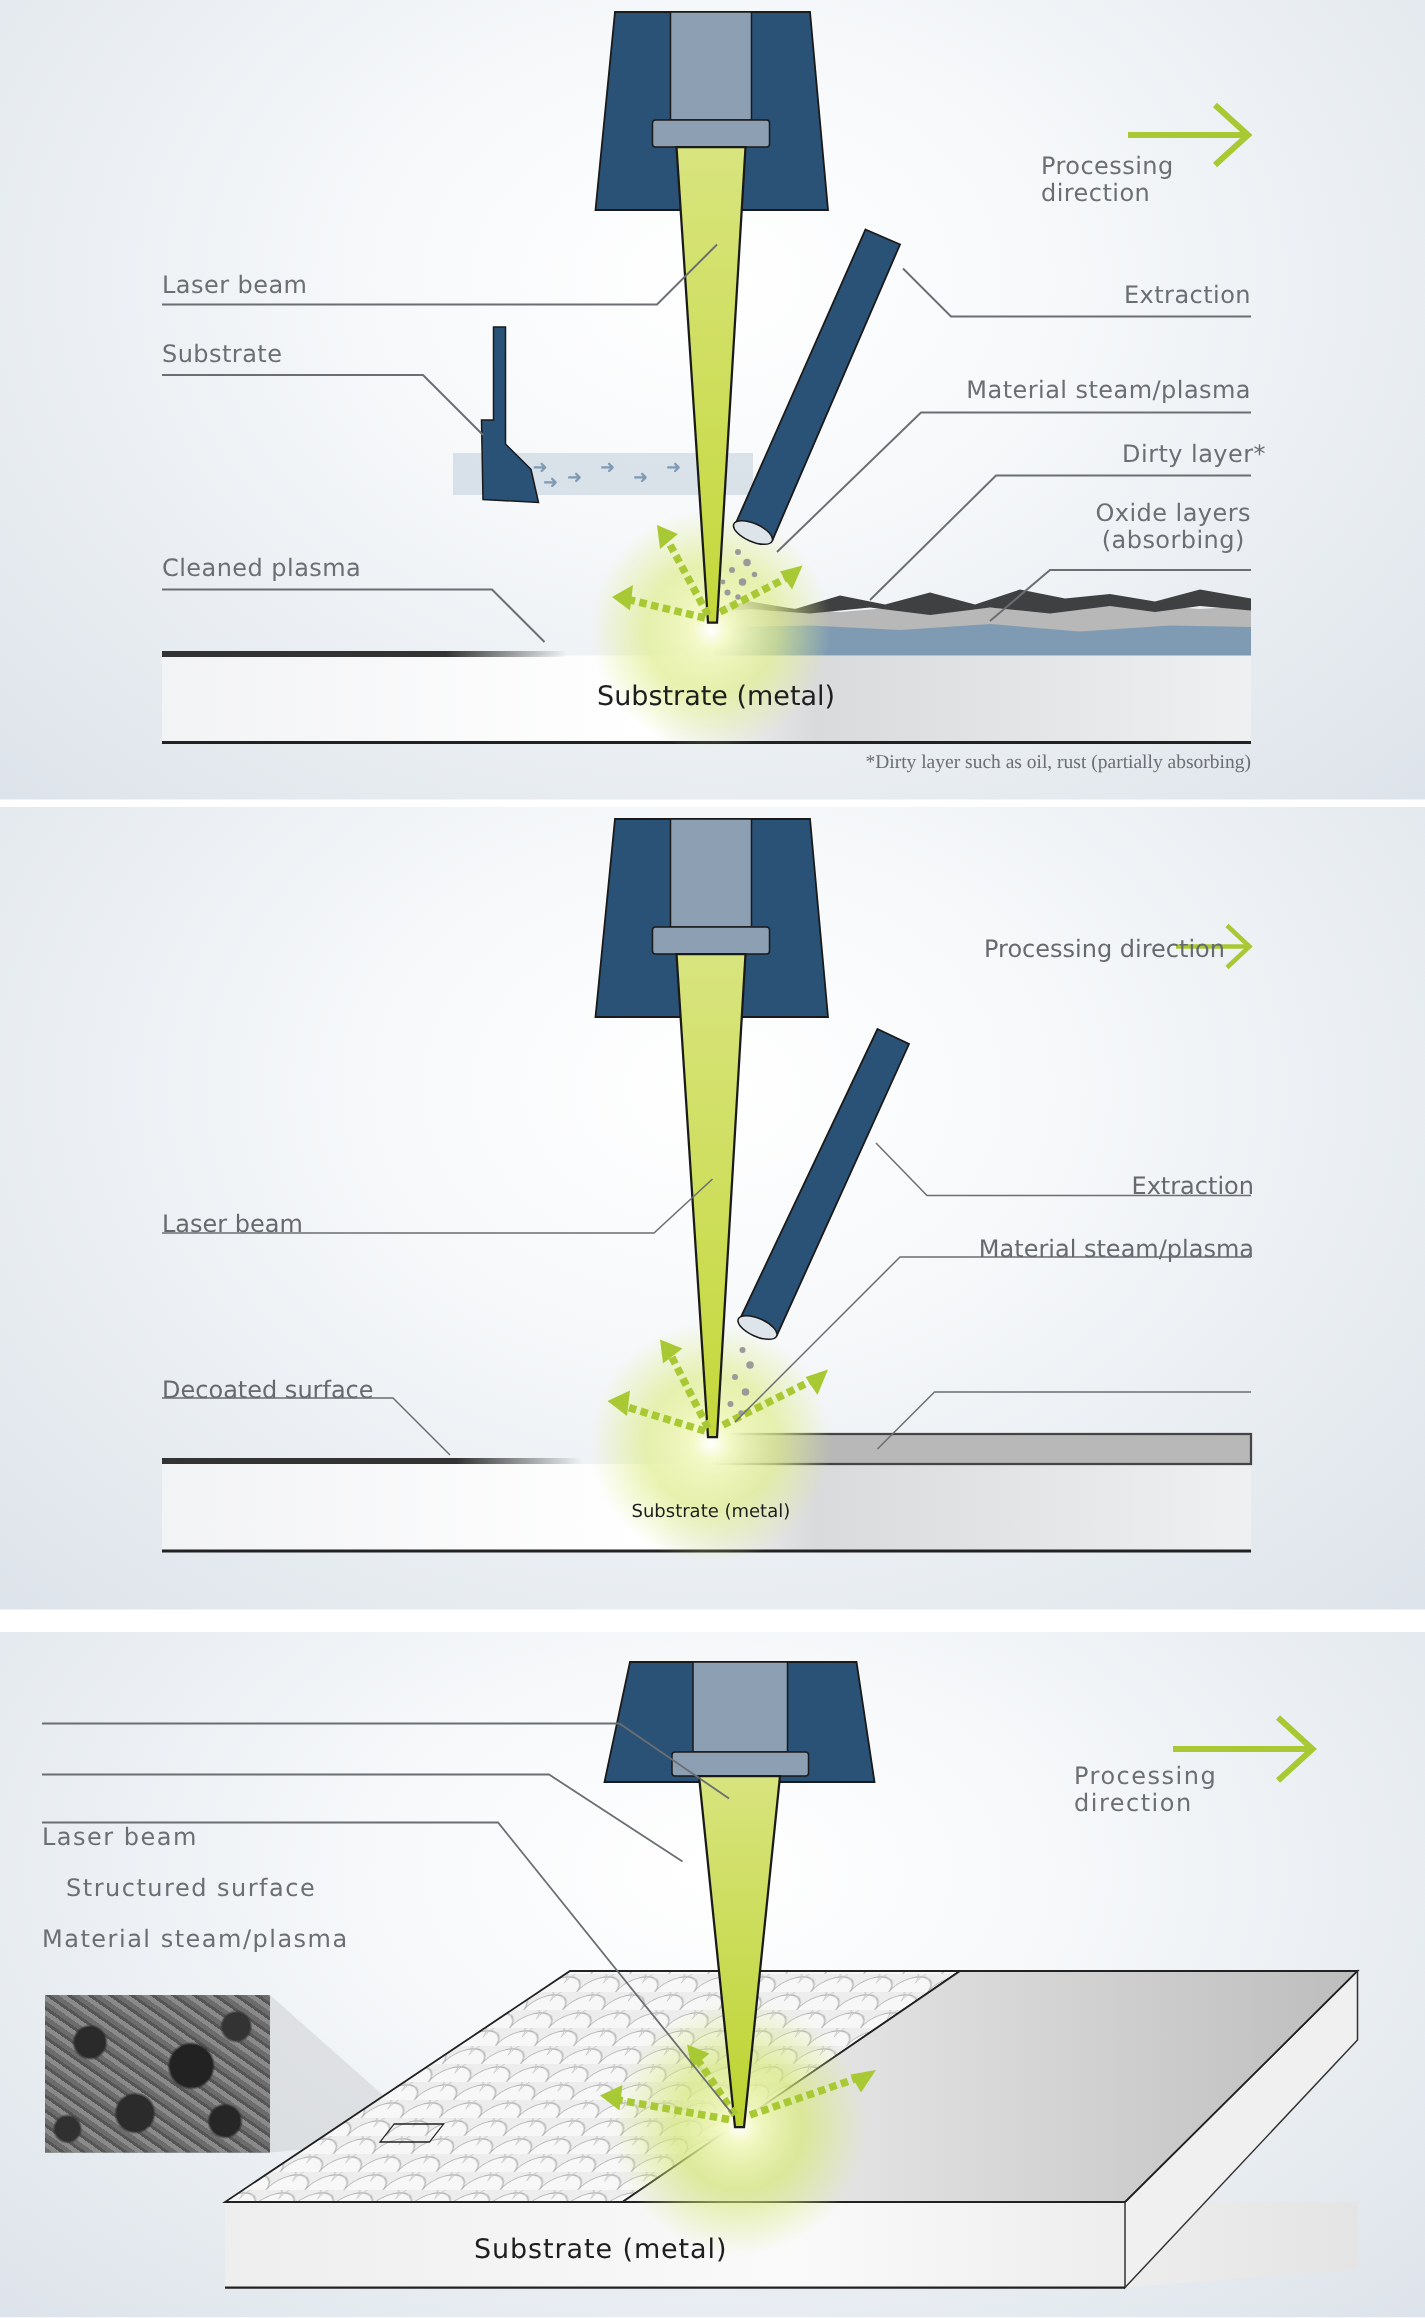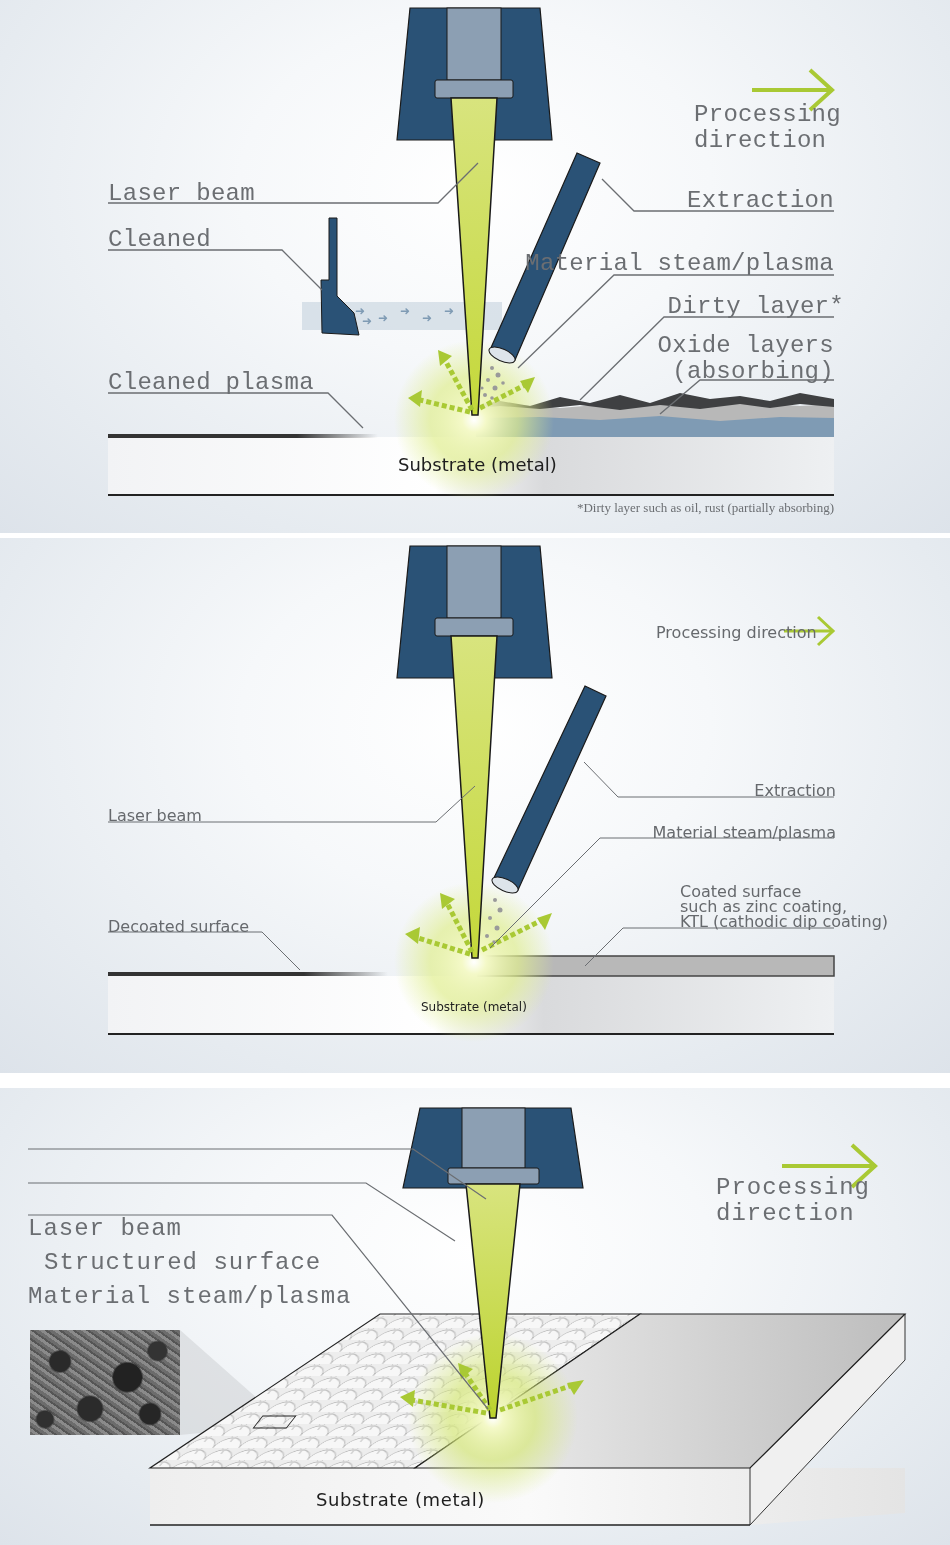--- a/index.html
+++ b/index.html
@@ -1,21 +1,21 @@
 <!DOCTYPE html>
 <html><head>
 <meta charset="utf-8">
 <style>
   html, body { margin: 0; padding: 0; background: #ffffff; }
   body { width: 950px; height: 1545px; position: relative; overflow: hidden; font-family: "DejaVu Sans", sans-serif; }
   .panel { position: absolute; left: 0; width: 950px; overflow: hidden;
     background: radial-gradient(ellipse at 50% 35%, #ffffff 0%, #f6f8fa 35%, #e6ebf0 75%, #dde3ea 100%); }
   .panel svg { position: absolute; left: 0; top: 0; }
   .lbl { position: absolute; color: #6b6e72; white-space: nowrap; line-height: 1.1; }
-  .lbl.big { font-size: 24px; letter-spacing: 0.3px; font-family: Liberation Mono, monospace; }
+  .lbl.big { font-size: 16px; letter-spacing: 0.3px; }
   .lbl.small { font-size: 16px; color: #66696d; }
   .lbl.right { text-align: right; }
   .sub { position: absolute; color: #1e1e1e; white-space: nowrap; }
   .foot { position: absolute; font-size: 13px; color: #6b6e72; white-space: nowrap; }
   .sem { position: absolute; left: 30px; top: 242px; width: 150px; height: 105px;
     background:
       radial-gradient(circle at 20% 30%, #2a2a2a 0 10px, transparent 12px),
       radial-gradient(circle at 65% 45%, #222 0 14px, transparent 16px),
       radial-gradient(circle at 40% 75%, #2b2b2b 0 12px, transparent 14px),
       radial-gradient(circle at 85% 20%, #333 0 9px, transparent 11px),
@@ -117,25 +117,25 @@
       <line x1="752" y1="90" x2="830" y2="90"></line>
       <path d="M810 70 L832 90 L810 110"></path>
     </g>
   </svg>
 
   <div class="lbl big" style="left:694px;top:102px;">
     <div>Processing</div>
     <div>direction</div>
   </div>
   <div class="lbl big" style="left:108px;top:181px;">Laser beam</div>
-  <div class="lbl big" style="left:108px;top:227px;">Cleaned</div>
+  <div class="lbl big" style="left:108px;top:227px;">Substrate</div>
   <div class="lbl big right" style="right:116px;top:188px;">Extraction</div>
   <div class="lbl big right" style="right:116px;top:251px;">Material steam/plasma</div>
   <div class="lbl big right" style="right:106px;top:294px;">Dirty layer*</div>
-  <div class="lbl big right" style="right:116px;top:333px;">
+  <div class="lbl big right" style="right:116px;top:333px;text-align:center;">
     <div>Oxide layers</div>
     <div>(absorbing)</div>
   </div>
   <div class="lbl big" style="left:108px;top:370px;">Cleaned plasma</div>
   <div class="sub" style="left:398px;top:454px;font-size:18px;">Substrate (metal)</div>
   <div class="foot" style="right:116px;top:500px;font-family:Liberation Serif, serif;">*Dirty layer such as oil, rust (partially absorbing)</div>
 </div>
 
 <div class="panel" style="top:538px;height:535px;">
   <svg width="950" height="535">
@@ -201,25 +201,20 @@
     <g stroke="#a9c934" stroke-width="3" fill="none">
       <line x1="784" y1="93" x2="832" y2="93"></line>
       <path d="M818 79 L833 93 L818 107"></path>
     </g>
   </svg>
 
   <div class="lbl small" style="left:656px;top:86px;">Processing direction</div>
   <div class="lbl small right" style="right:114px;top:244px;">Extraction</div>
   <div class="lbl small" style="left:108px;top:269px;">Laser beam</div>
   <div class="lbl small right" style="right:114px;top:286px;">Material steam/plasma</div>
-  <div class="lbl small" style="left:680px;top:346px;line-height:15px;">
-    <div>Coated surface</div>
-    <div>such as zinc coating,</div>
-    <div>KTL (cathodic dip coating)</div>
-  </div>
   <div class="lbl small" style="left:108px;top:380px;">Decoated surface</div>
   <div class="sub" style="left:421px;top:462px;font-size:12px;">Substrate (metal)</div>
 </div>
 
 <div class="panel" style="top:1088px;height:457px;">
   <svg width="950" height="457">
     <defs>
       <radialGradient id="glow3" cx="50%" cy="50%" r="50%">
         <stop offset="0" stop-color="#ffffff"></stop>
         <stop offset="0.12" stop-color="#f4f9c8"></stop>

